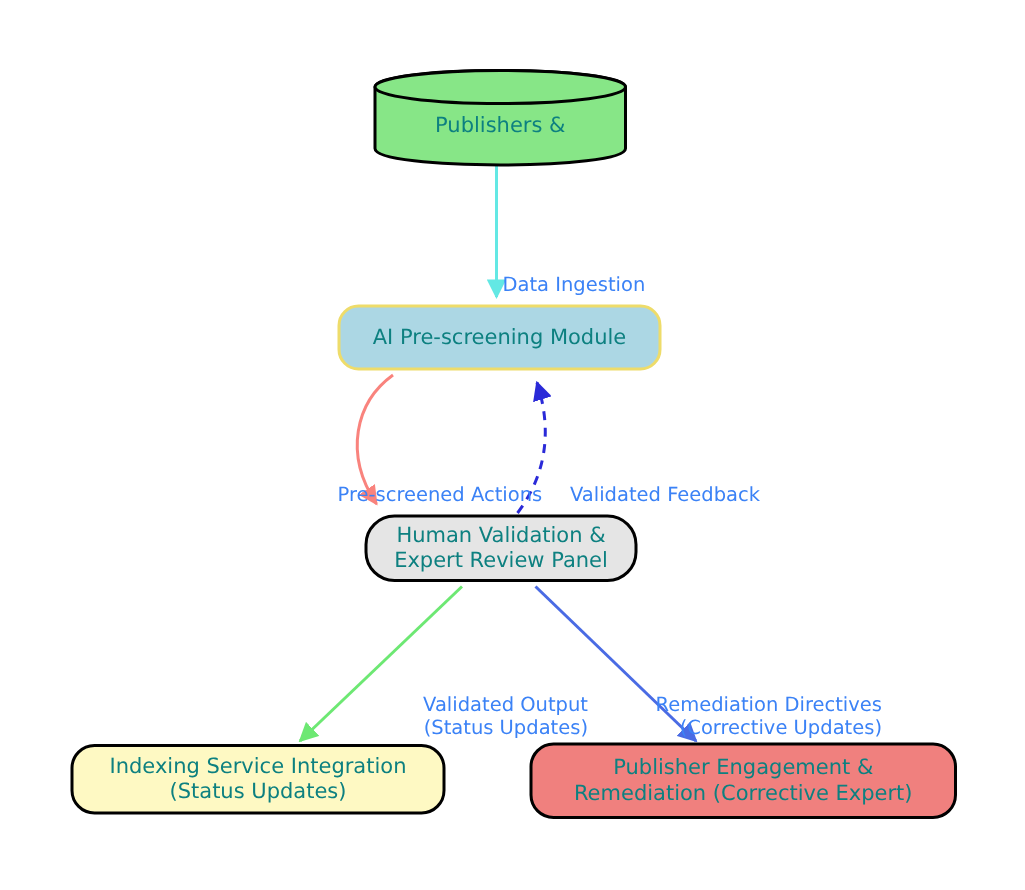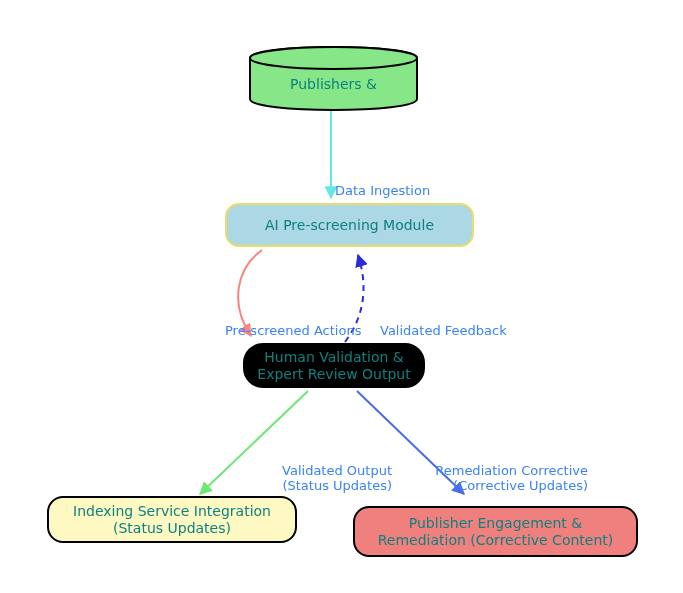--- a/index.html
+++ b/index.html
@@ -19,23 +19,23 @@
     font-size:14px;line-height:17px;
     box-sizing:border-box;
   }
   .node div{white-space:nowrap;}
   .rounded{border:2px solid #000;border-radius:16px;}
   .ai-box{
     background:#acd7e4;
     border:2px solid #eedc6a;
     border-radius:14px;
   }
-  .human-box{background:#000000;border-radius:20px;}
+  .human-box{background:#e5e5e5;border-radius:20px;}
   .index-box{background:#fef9c3;}
-  .pub-box{background:#f0807e;margin-top:11px;}
+  .pub-box{background:#f0807e;}
   .cyl-text{
     position:absolute;
     display:flex;flex-direction:column;justify-content:center;align-items:center;
     text-align:center;color:#0d8080;font-size:14px;line-height:17px;
   }
   .edge-label{
     position:absolute;
     color:#3b82f6;
     font-size:13px;line-height:15px;
     white-space:nowrap;
@@ -76,48 +76,48 @@
     <g>
       <path d="M250,58 L250,99 C250,113.6 417,113.6 417,99 L417,58 C417,43.4 250,43.4 250,58 Z" fill="#87e687" stroke="#000000" stroke-width="2"></path>
       <ellipse cx="333.5" cy="58" rx="83.5" ry="11" fill="#87e687" stroke="#000000" stroke-width="2"></ellipse>
     </g>
   </svg>
 
   <div class="cyl-text" style="left:250px;top:62px;width:167px;height:44px;">
     <div>Publishers &amp;</div>
   </div>
 
-  <div class="node ai-box" style="left:225px;top:203px;width:249px;height:44px;">
+  <div class="node ai-box" style="left:225px;top:203px;width:216px;height:44px;">
     <div>AI Pre-screening Module</div>
   </div>
 
   <div class="node rounded human-box" style="left:243px;top:343px;width:182px;height:45px;">
     <div>Human Validation &amp;</div>
-    <div>Expert Review Output</div>
+    <div>Expert Review Panel</div>
   </div>
 
   <div class="node rounded index-box" style="left:47px;top:496px;width:250px;height:47px;">
     <div>Indexing Service Integration</div>
     <div>(Status Updates)</div>
   </div>
 
   <div class="node rounded pub-box" style="left:353px;top:495px;width:285px;height:51px;">
     <div>Publisher Engagement &amp;</div>
-    <div>Remediation (Corrective Content)</div>
+    <div>Remediation (Corrective Expert)</div>
   </div>
 
   <div class="edge-label" style="left:335px;top:148px;">Data Ingestion</div>
 
   <div class="edge-label" style="left:225px;top:288px;">Pre-screened Actions</div>
 
   <div class="edge-label" style="left:380px;top:288px;">Validated Feedback</div>
 
   <div class="edge-label center" style="left:252px;top:428px;width:140px;">
     <div>Validated Output</div>
     <div>(Status Updates)</div>
   </div>
 
   <div class="edge-label center" style="left:424px;top:428px;width:164px;">
-    <div>Remediation Corrective</div>
+    <div>Remediation Directives</div>
     <div>(Corrective Updates)</div>
   </div>
 
 </div>
 
 </body></html>

